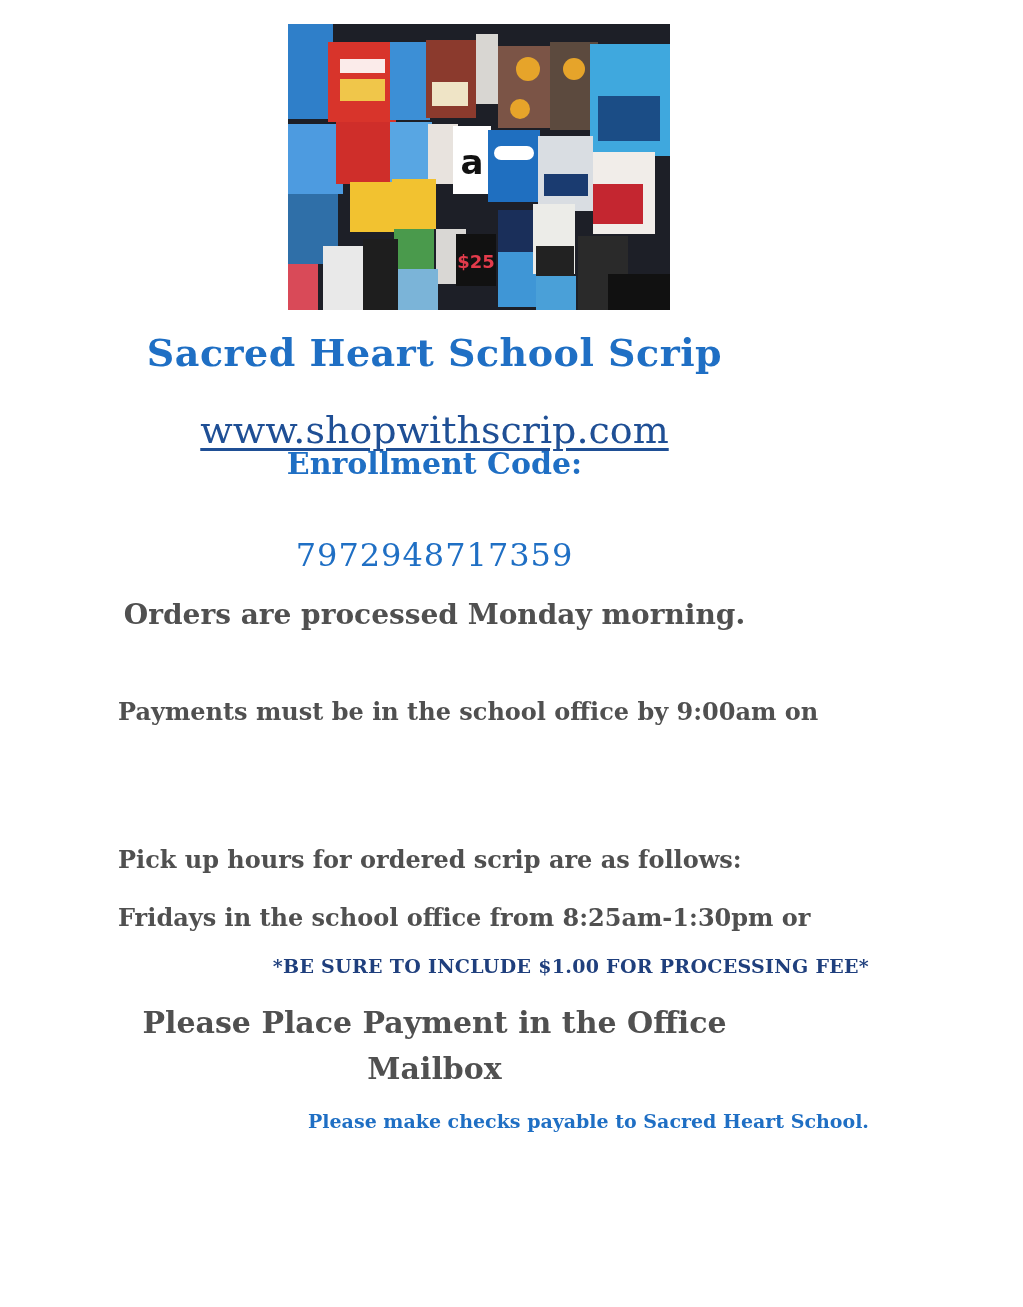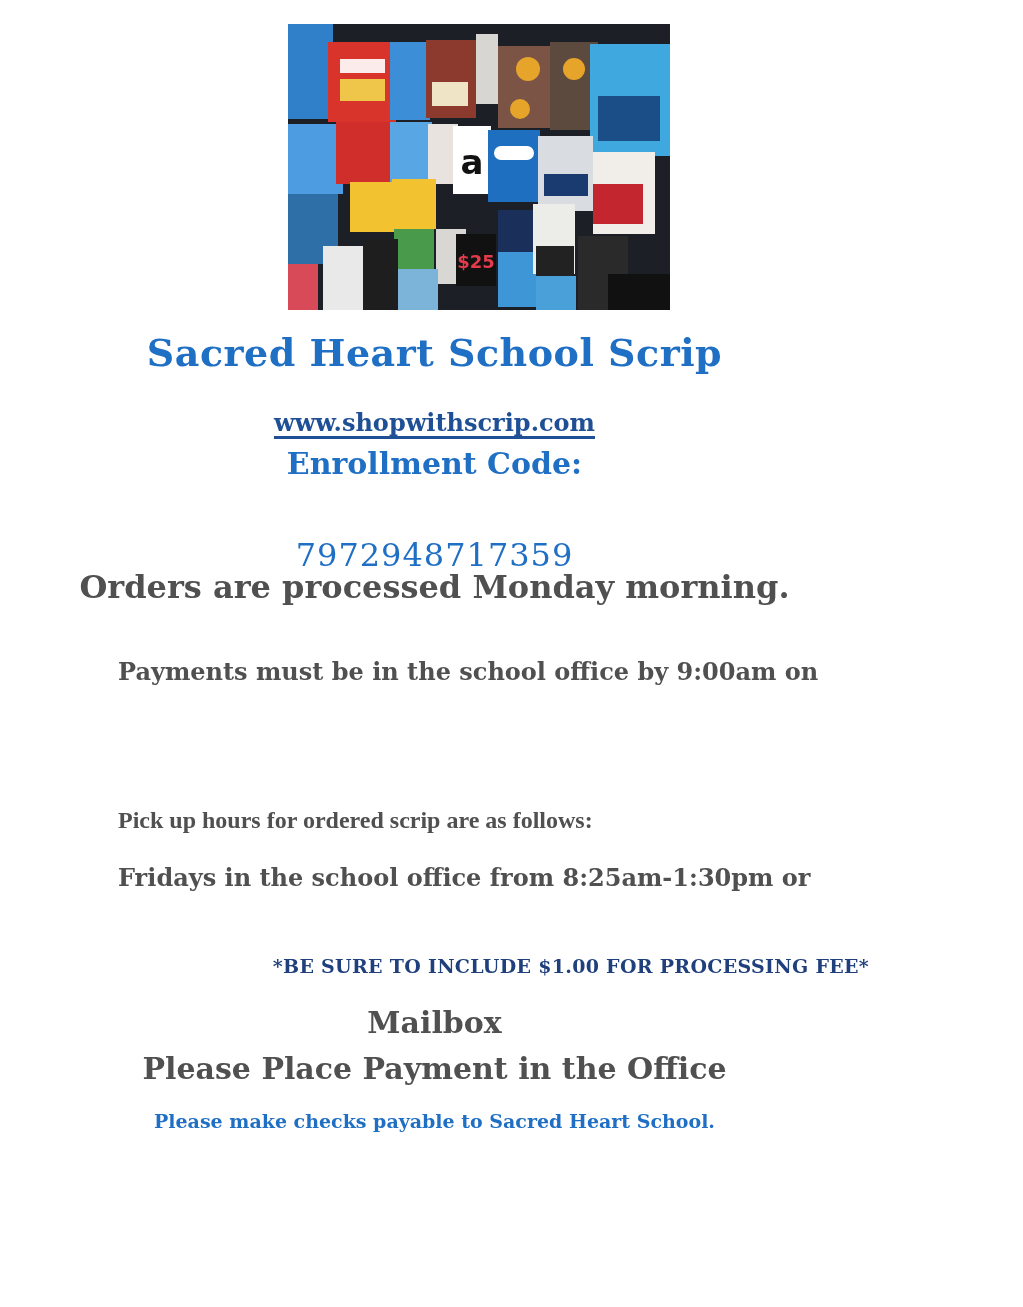--- a/index.html
+++ b/index.html
@@ -11,36 +11,36 @@
     .photo {
       position: absolute; left: 288px; top: 24px; width: 382px; height: 286px;
       overflow: hidden; background: #2a2a2e;
     }
     .photo svg { display: block; }
     .center { position: absolute; left: 0; width: 869px; text-align: center; }
     .title {
       top: 330px; font-size: 38px; font-weight: bold; color: #1f6fc4; letter-spacing: 0.5px;
     }
     .link {
-      top: 408px; font-size: 24px; font-weight: bold; color: #1f4f95;
+      top: 408px; font-size: 38px; font-weight: normal; color: #1f4f95;
       text-decoration: underline; text-decoration-thickness: 3px; text-underline-offset: 5px;
     }
     .code-label { top: 446px; font-size: 30px; font-weight: bold; color: #1f6fc4; }
     .code { top: 536px; font-size: 32px; font-weight: normal; color: #1f6fc4; letter-spacing: 1px; }
     .gray { color: #505050; font-weight: bold; }
-    .orders { top: 568px; font-size: 32px; }
+    .orders { top: 598px; font-size: 28px; }
     .para {
-      position: absolute; left: 118px; width: 800px; font-size: 24px; line-height: 40px;
+      position: absolute; left: 118px; width: 800px; font-size: 24px; line-height: 40px; margin-top: 40px;
     }
     .payments { top: 652px; }
-    .pickup { top: 800px; font-family: Liberation Serif, serif; }
+    .pickup { top: 800px; }
     .fridays { top: 858px; }
     .fee { top: 955px; font-size: 19px; font-weight: bold; color: #1f3f7d; letter-spacing: 0.3px; text-align: right; }
     .place { top: 1000px; font-size: 30px; line-height: 46px; }
-    .checks { top: 1110px; font-size: 19px; font-weight: bold; color: #1f6fc4; }
+    .checks { top: 1110px; font-size: 19px; font-weight: bold; color: #1f6fc4; text-align: right; }
   </style>
 </head>
 <body>
 
 <div class="photo" title="Rack of retail gift cards">
   <svg width="382" height="286" viewBox="0 0 382 286">
     <rect x="0" y="0" width="382" height="286" fill="#1d1f27"></rect>
 
     <rect x="0" y="0" width="45" height="95" fill="#2f7fc9"></rect>
     <rect x="40" y="18" width="68" height="80" fill="#d8342b"></rect>
@@ -104,17 +104,17 @@
 
 <div class="para gray pickup">Pick up hours for ordered scrip are as follows:</div>
 
 <div class="para gray fridays">
   <div>Fridays in the school office from 8:25am-1:30pm or</div>
 </div>
 
 <div class="center fee">*BE SURE TO INCLUDE $1.00 FOR PROCESSING FEE*</div>
 
 <div class="center gray place">
+  <div>Please Place Payment in the Office</div>
   <div>Mailbox</div>
-  <div>Please Place Payment in the Office</div>
 </div>
 
 <div class="center checks">Please make checks payable to Sacred Heart School.</div>
 
 </body></html>

